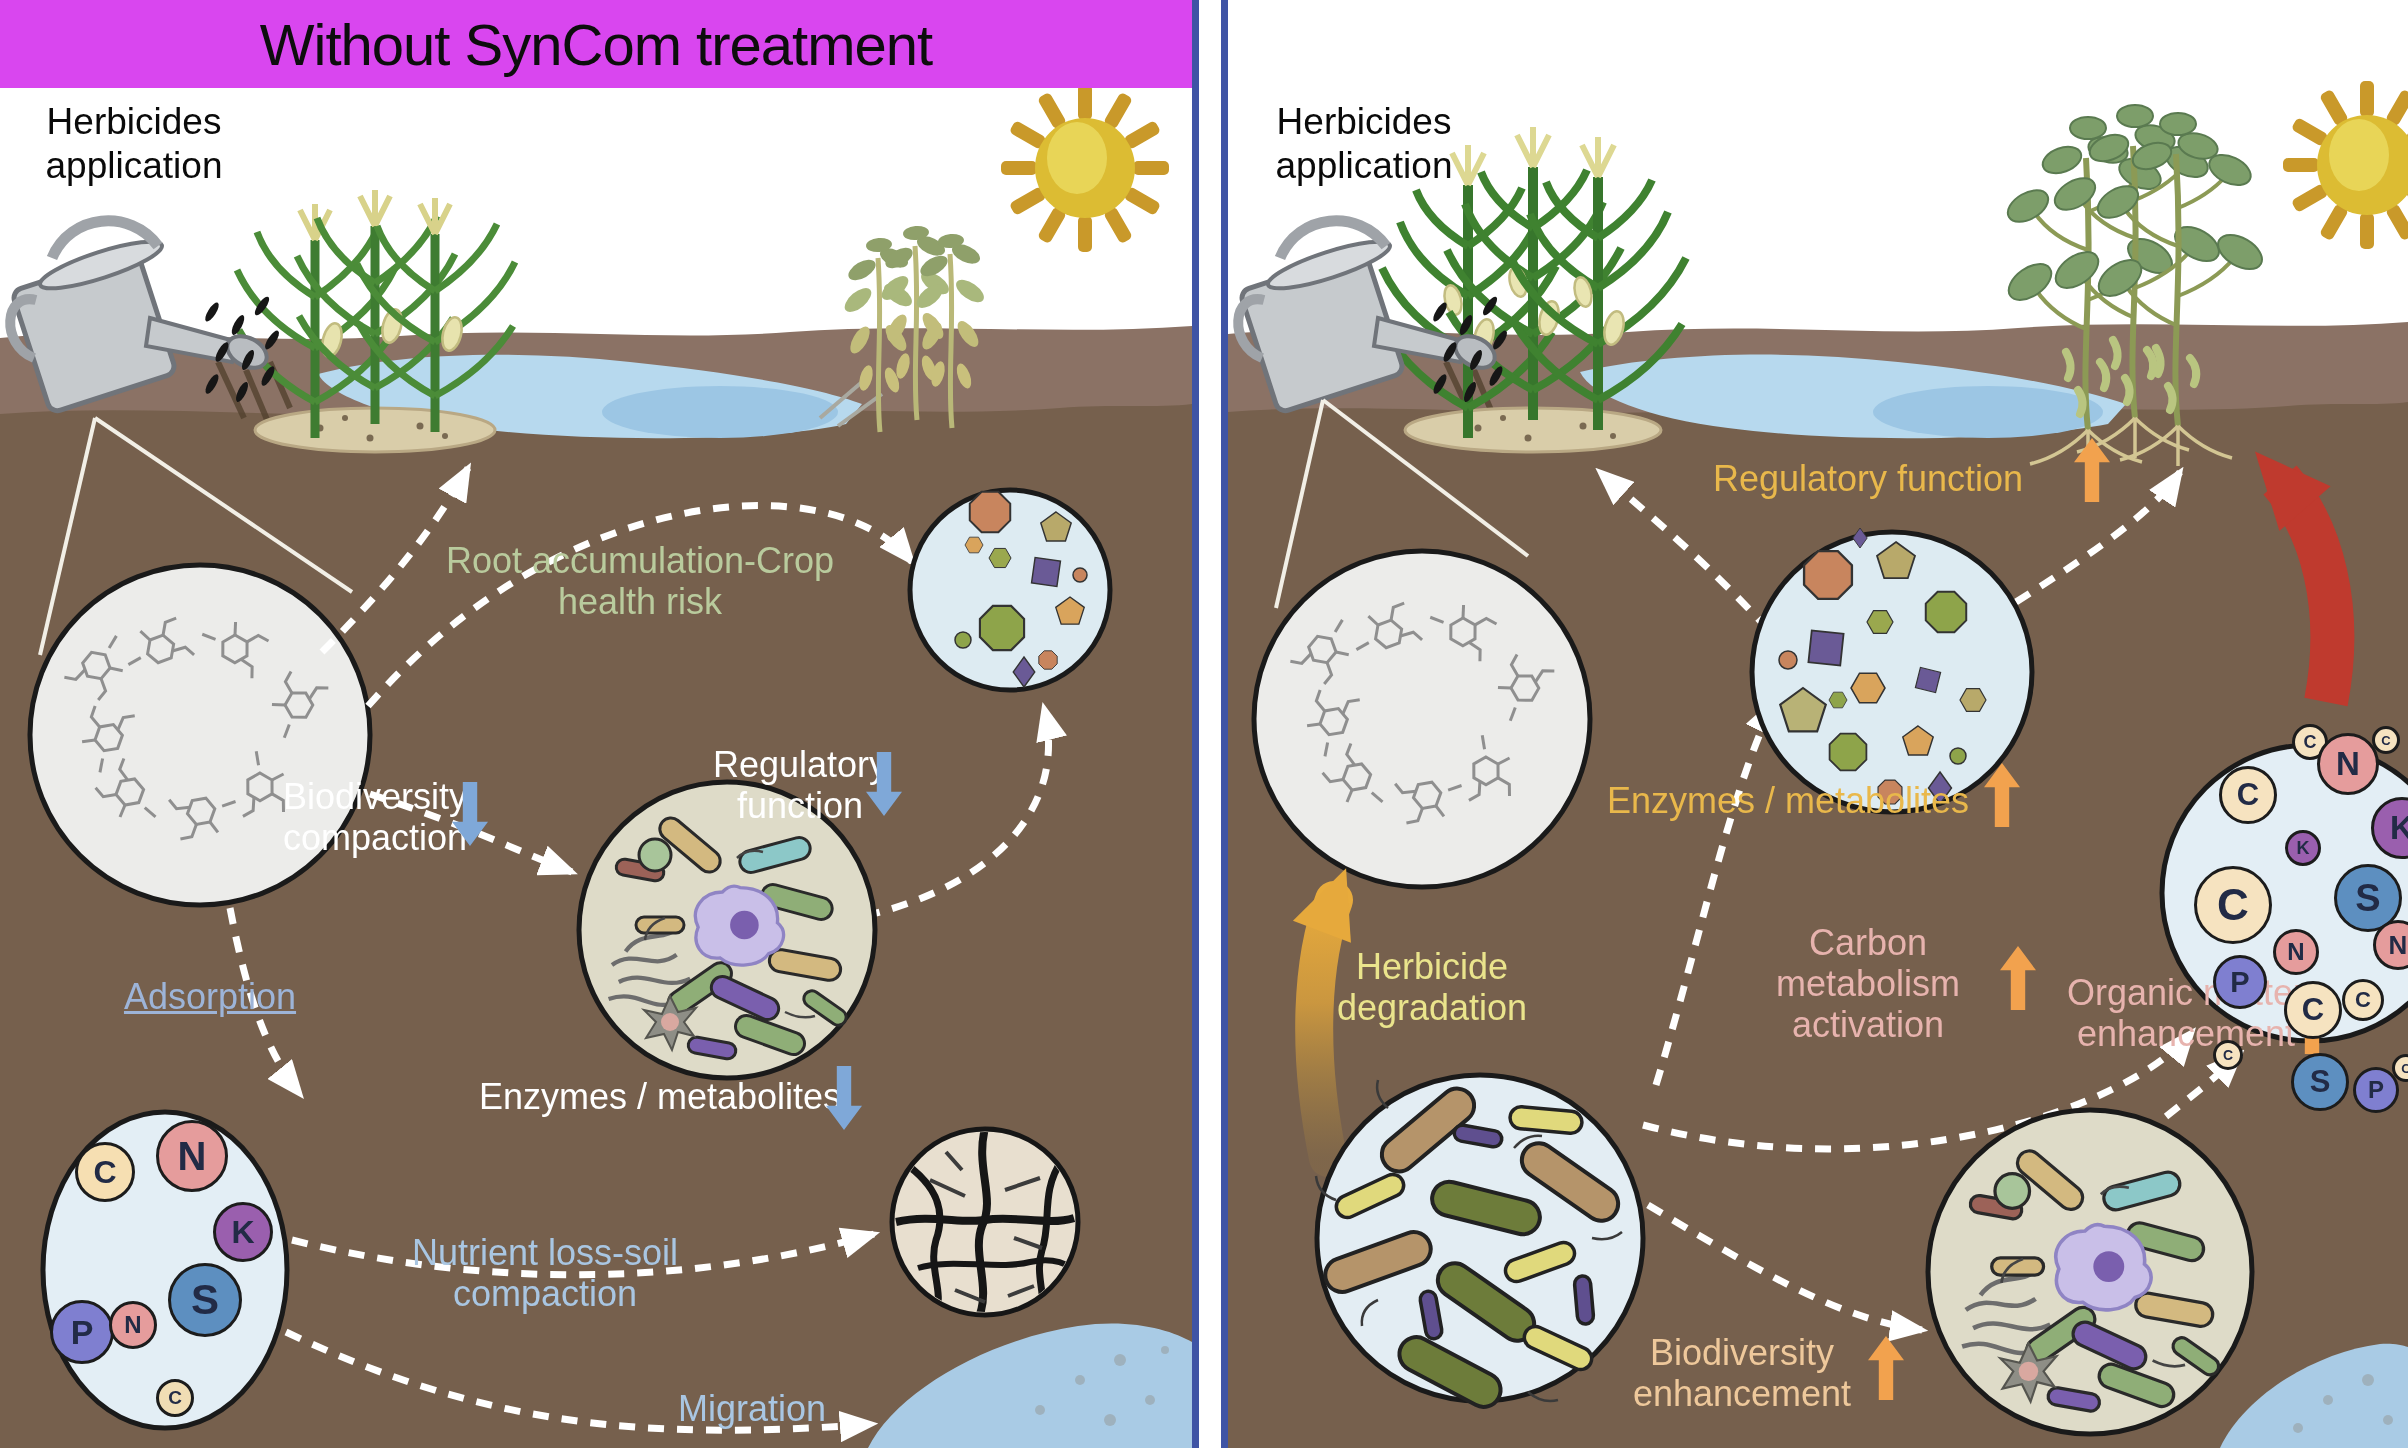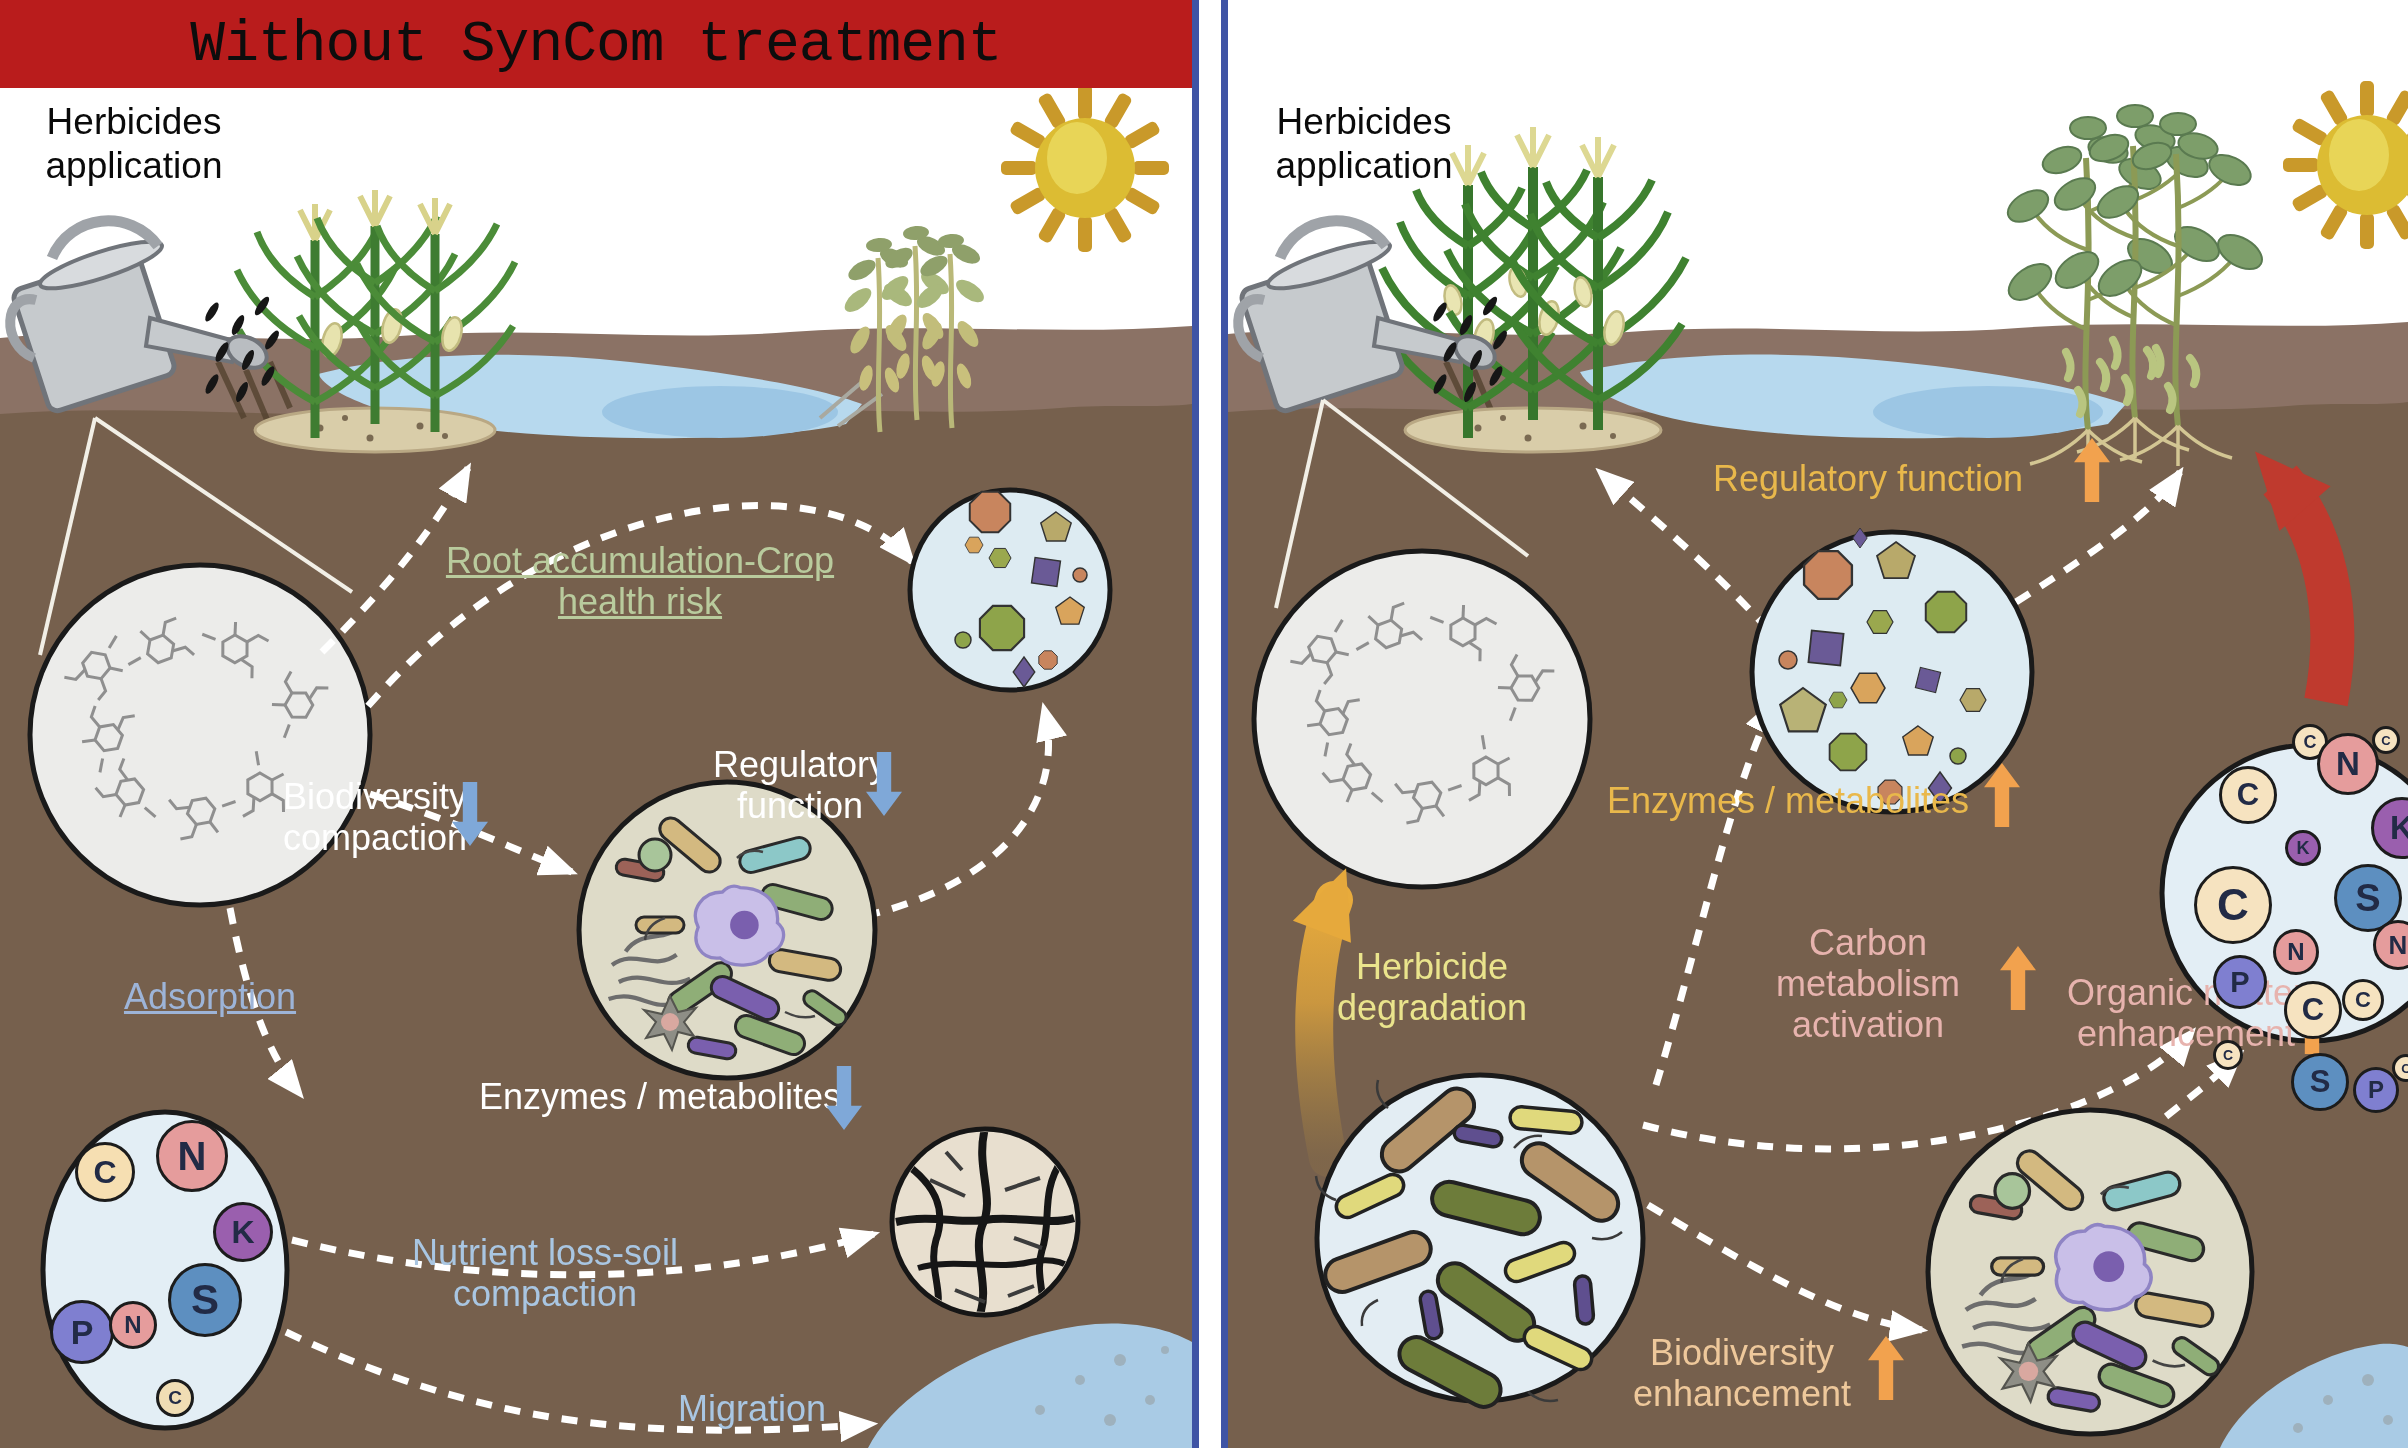--- a/index.html
+++ b/index.html
@@ -5,30 +5,30 @@
   html,body{margin:0;padding:0;background:#fff;}
   body{width:2408px;height:1448px;position:relative;overflow:hidden;
        font-family:"Liberation Sans",sans-serif;}
   .panel{position:absolute;top:0;height:1448px;overflow:hidden;}
   #panel-left{left:0;width:1192px;}
   #panel-right{left:1228px;width:1180px;}
   #divider{position:absolute;left:1192px;top:0;width:22px;height:1448px;
            background:#fff;border-left:7px solid #3f54a5;border-right:7px solid #3f54a5;}
   .hdr{position:absolute;left:0;top:0;width:100%;height:88px;display:flex;
        align-items:center;justify-content:center;z-index:5;}
-  #panel-left .hdr{background:#b91c1c;font-family:Liberation Mono, monospace;}
+  #panel-left .hdr{background:#d946ef;}
   #panel-right .hdr{background:#eabd5c;}
   .hdr span{font-size:58px;color:#0d0d0d;letter-spacing:-1px;}
   svg.scene{position:absolute;left:0;top:0;z-index:1;}
   .lbl{position:absolute;transform:translateX(-50%);text-align:center;
        font-size:36px;line-height:41px;z-index:4;white-space:pre-line;}
   .lbl.nowrap{white-space:nowrap;}
   .lbl.lleft{transform:none;text-align:center;}
   .w{color:#ffffff;}
-  .pgreen{color:#b9cb9d;text-decoration:underline;}
+  .pgreen{color:#b9cb9d;}
   .pblue{color:#9db4d8;text-decoration:underline;}
   .pblue2{color:#a9c6e2;}
   .gold{color:#e9b84b;}
   .pyellow{color:#eae48c;}
   .pink{color:#e7b3ae;}
   .tan{color:#eec89b;}
   .blk{color:#0a0a0a;font-size:37px;line-height:44px;}
   .dirarrow{position:absolute;width:36px;height:64px;z-index:4;}
   .dirarrow.up{clip-path:polygon(50% 0,100% 38%,70% 38%,70% 100%,30% 100%,30% 38%,0 38%);}
   .dirarrow.down{clip-path:polygon(50% 100%,100% 62%,70% 62%,70% 0,30% 0,30% 62%,0 62%);}

